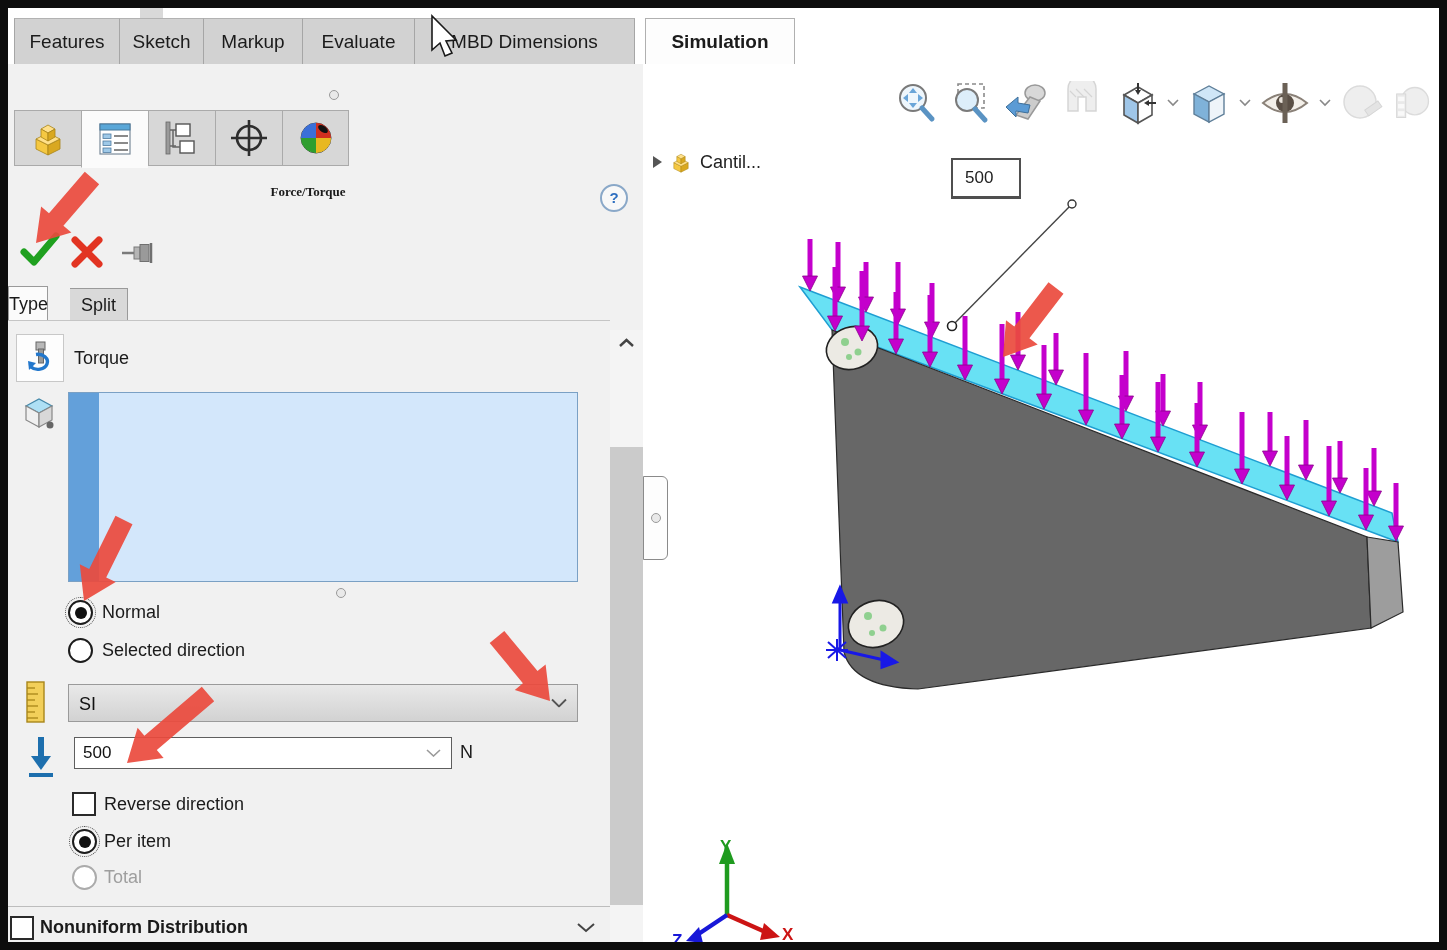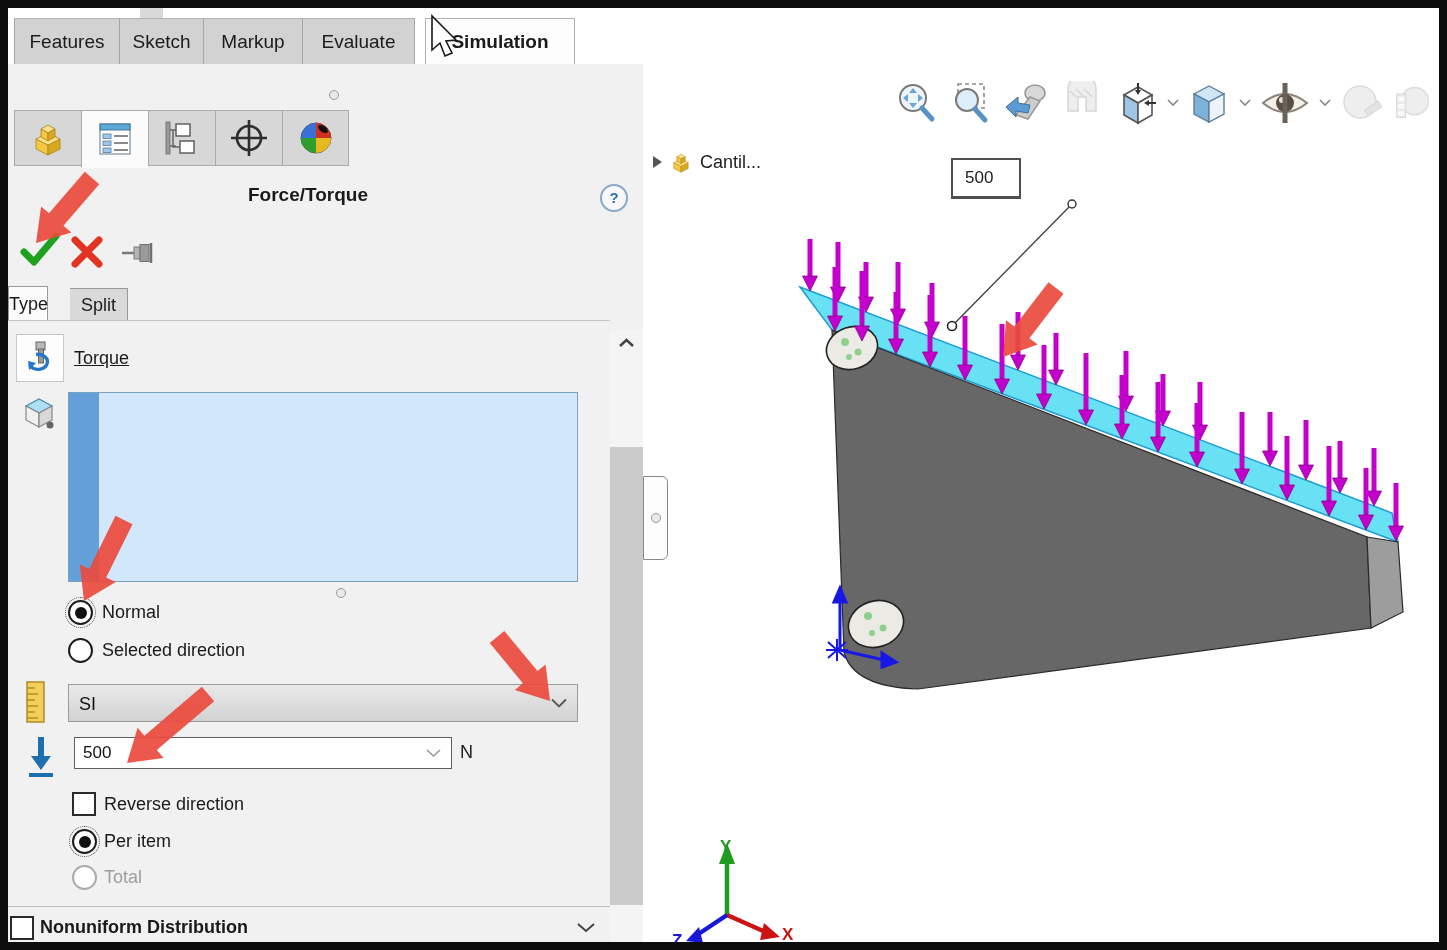--- a/index.html
+++ b/index.html
@@ -18,21 +18,21 @@
        margin-left:10px;position:relative;z-index:4;}
   #tab-underline{position:absolute;left:8px;top:63px;width:1431px;height:1px;background:#bcbcbc;z-index:1;}
   #tab-notch{position:absolute;left:140px;top:8px;width:23px;height:10px;background:#d9d9d9;z-index:3;}
   
   #panel{position:absolute;left:8px;top:64px;width:635px;height:878px;background:#f1f1f1;z-index:10;}
   .pmtabs{position:absolute;left:6px;top:46px;width:341px;height:58px;display:flex;}
   .pmtab{width:67px;height:56px;background:#d7d7d7;border:1px solid #aaa;border-right:none;box-sizing:border-box;
          display:flex;align-items:center;justify-content:center;}
   .pmtab:last-child{border-right:1px solid #aaa;}
   .pmtab.active{background:#fbfbfb;height:58px;border-bottom:1px solid #fbfbfb;}
-  .ptitle{position:absolute;left:0;top:120px;width:600px;text-align:center;font-size:19px;font-weight:bold;color:#1a1a1a;}
+  .ptitle{position:absolute;left:0;top:120px;width:600px;text-align:center;font-size:13px;font-weight:bold;color:#1a1a1a;font-family:Liberation Serif, serif;}
   .helpbtn{position:absolute;left:592px;top:120px;width:24px;height:24px;border:2px solid #8aa8c8;border-radius:50%;
            color:#2e6fc0;font-weight:bold;font-size:15px;text-align:center;line-height:24px;background:#f8f8f8;}
   .ptab{position:absolute;box-sizing:border-box;font-size:18px;text-align:center;color:#1a1a1a;}
   .radio{position:absolute;width:21px;height:21px;border:2.5px solid #1c1c1c;border-radius:50%;background:#fff;box-sizing:content-box;}
   .radio.checked::after{content:"";position:absolute;left:4.5px;top:4.5px;width:12px;height:12px;border-radius:50%;background:#111;}
   .radio.focusring{outline:1px dotted #555;outline-offset:2px;}
   .radio.disabled{border-color:#ababab;}
   .cbox{position:absolute;width:20px;height:20px;border:2px solid #2a2a2a;background:#fff;}
   .lbl{position:absolute;font-size:18px;color:#1a1a1a;white-space:nowrap;}
   .combo{position:absolute;box-sizing:border-box;}
@@ -67,20 +67,21 @@
 </style>
 </head>
 <body>
 
 <div id="tabstrip">
   <div id="tabrow">
     <div class="tab" style="width:106px">Features</div>
     <div class="tab" style="width:84px">Sketch</div>
     <div class="tab" style="width:99px">Markup</div>
     <div class="tab" style="width:112px">Evaluate</div>
+    <div class="tab" style="width:220px">MBD Dimensions</div>
     <div class="tab active" style="width:150px">Simulation</div>
   </div>
 </div>
 <div id="tab-underline"></div>
 <div id="tab-notch"></div>
 
 <div id="panel">
 
   <div class="dotgrip" style="left:321px;top:26px;"></div>
 
@@ -156,21 +157,21 @@
   <div class="abs" style="left:0;top:256px;width:602px;height:1px;background:#c5c5c5;"></div>
 
   <div class="abs" style="left:8px;top:270px;width:46px;height:46px;background:#fdfdfd;border:1px solid #c8c8c8;display:flex;align-items:center;justify-content:center;">
     <svg width="36" height="38" viewBox="0 0 36 38">
       <rect x="14" y="3" width="9" height="8" fill="#b8b8b8" stroke="#666" stroke-width="1"></rect>
       <rect x="16.5" y="10" width="5" height="14" fill="#9a9a9a" stroke="#666" stroke-width="1"></rect>
       <path d="M9,28 a9.5,7.5 0 1,0 5,-12.5" fill="none" stroke="#2277cc" stroke-width="3.4"></path>
       <polygon points="6,22 14,24 7,31" fill="#2277cc"></polygon>
     </svg>
   </div>
-  <div class="lbl" style="left:66px;top:284px;text-decoration:underline;">Torque</div>
+  <div class="lbl" style="left:66px;top:284px;">Torque</div>
 
   <svg class="abs" style="left:12px;top:328px;" width="38" height="42" viewBox="0 0 38 42">
     <path d="M6,14 L19,7 L32,14 L19,21 Z" fill="#aee0f5" stroke="#4488aa" stroke-width="1.2"></path>
     <path d="M6,14 L6,28 L19,35 L19,21 Z" fill="#f0f0f0" stroke="#888" stroke-width="1.2"></path>
     <path d="M32,14 L32,28 L19,35 L19,21 Z" fill="#d8d8d8" stroke="#888" stroke-width="1.2"></path>
     <circle cx="30" cy="33" r="3.5" fill="#666"></circle>
   </svg>
 
   <div id="selbox">
     <div id="selgutter"></div>

